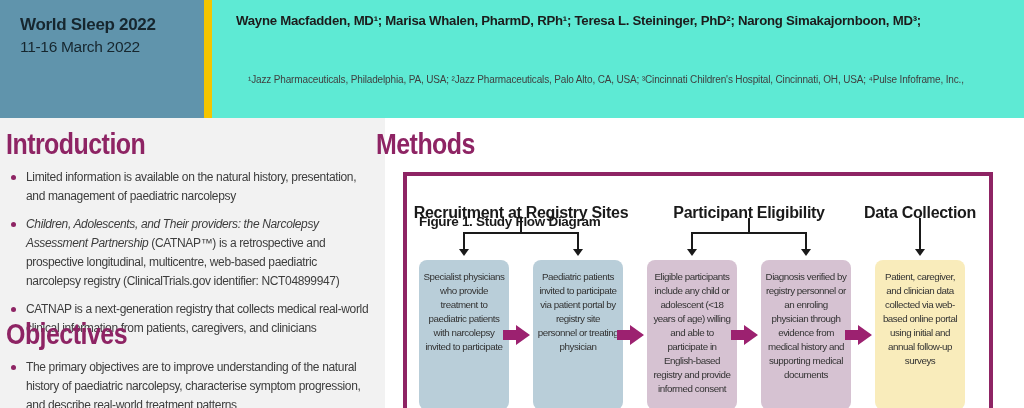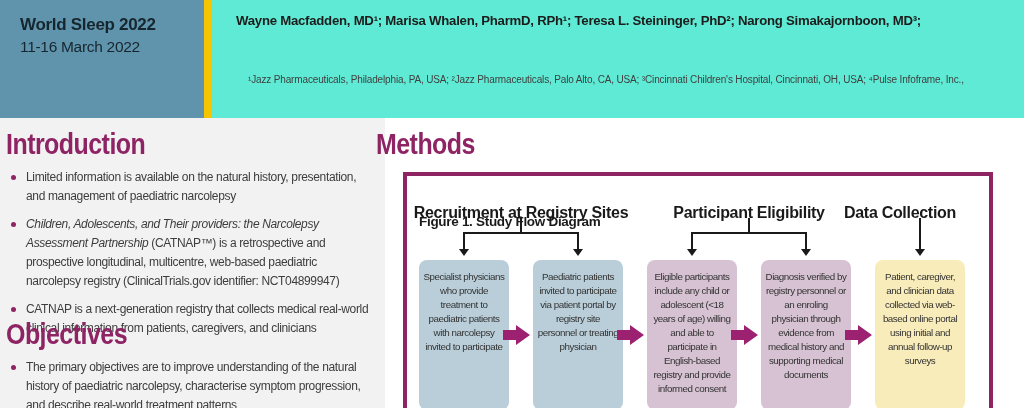--- a/index.html
+++ b/index.html
@@ -96,21 +96,21 @@
 
   <section class="sec methods-head">
     <h1 class="head">Methods</h1>
   </section>
 
   <div class="figure">
     <div class="fig-title">Figure 1. Study Flow Diagram</div>
 
     <div class="grp" style="left:114px;">Recruitment at Registry Sites</div>
     <div class="grp" style="left:342px;">Participant Eligibility</div>
-    <div class="grp" style="left:493px;">Data Collection</div>
+    <div class="grp" style="left:513px;">Data Collection</div>
 
     <div class="ln" style="left:113px;top:42px;width:2px;height:15px;"></div>
     <div class="ln" style="left:56px;top:56px;width:116px;height:2px;"></div>
     <div class="ln" style="left:56px;top:56px;width:2px;height:18px;"></div>
     <div class="ln" style="left:170px;top:56px;width:2px;height:18px;"></div>
     <div class="ah" style="left:52px;top:73px;"></div>
     <div class="ah" style="left:166px;top:73px;"></div>
 
     <div class="ln" style="left:341px;top:42px;width:2px;height:15px;"></div>
     <div class="ln" style="left:284px;top:56px;width:116px;height:2px;"></div>

